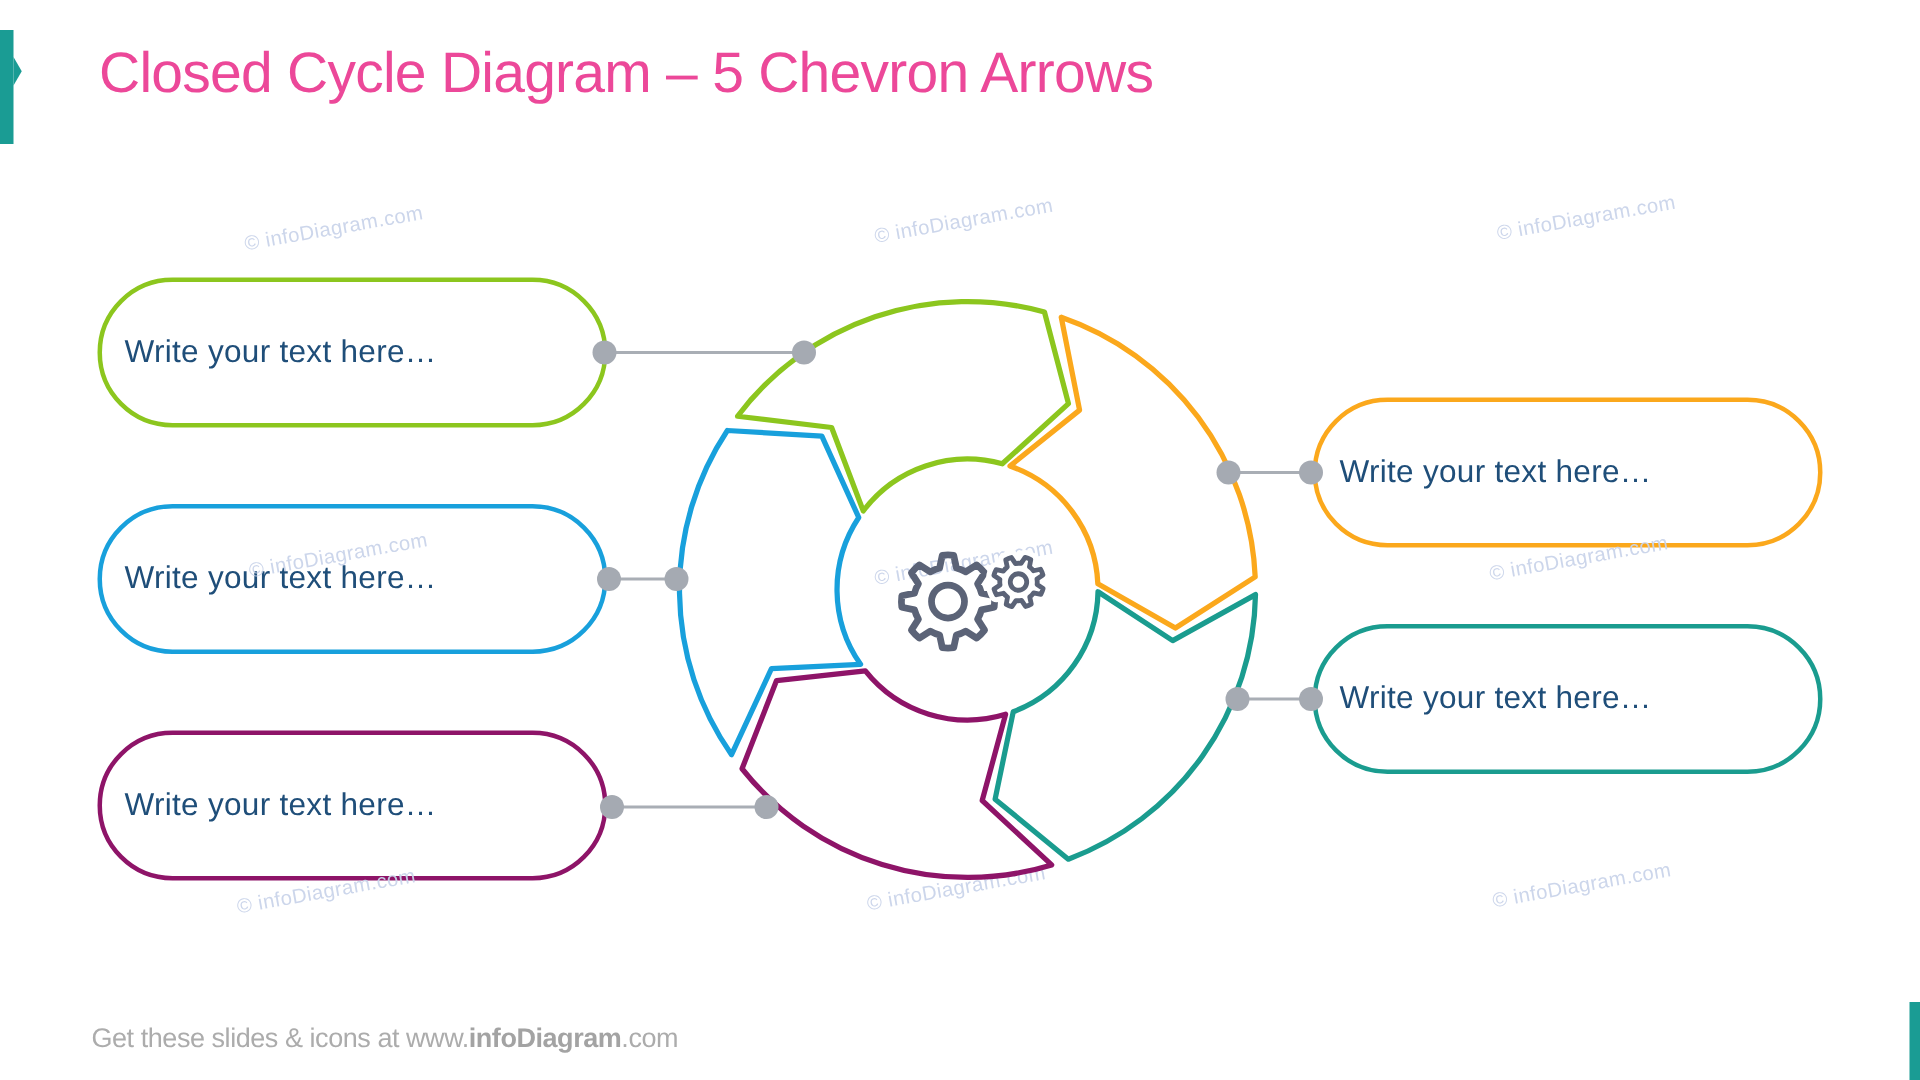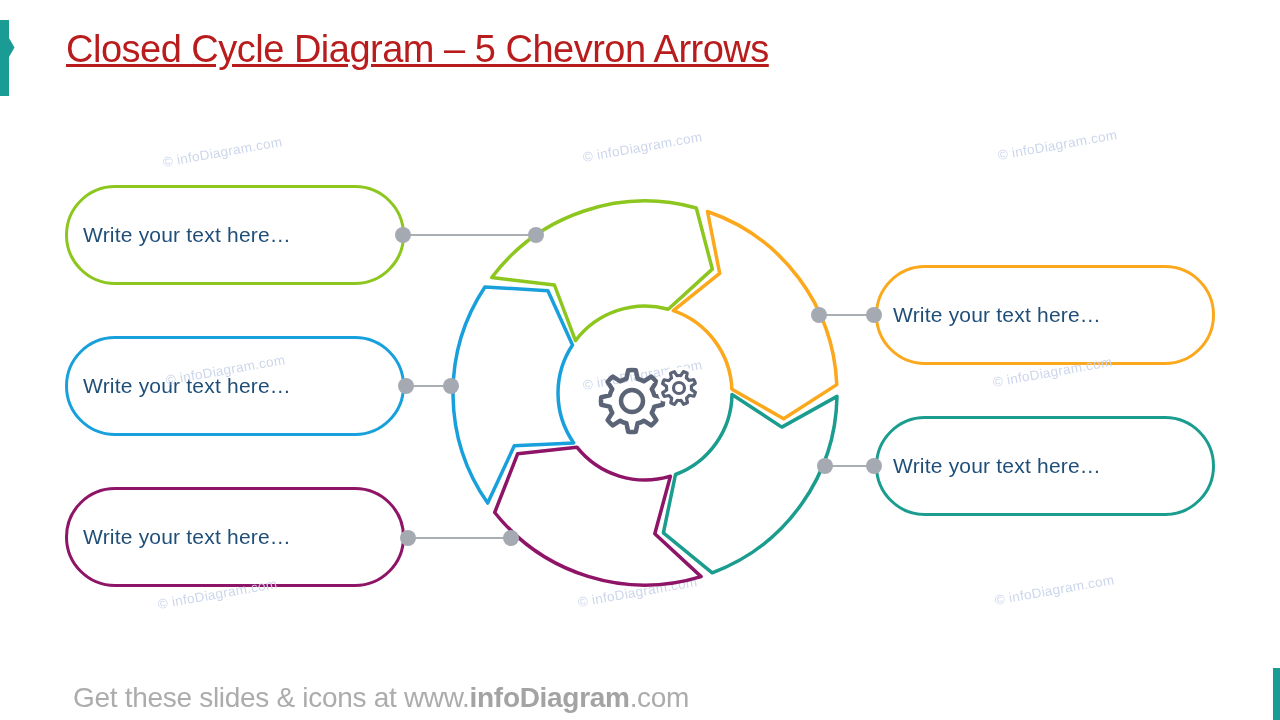--- a/index.html
+++ b/index.html
@@ -35,32 +35,32 @@
   .wm{
     position:absolute;font-size:13.5px;color:#CAD4EA;white-space:nowrap;
     transform:rotate(-10deg);transform-origin:left center;opacity:0.95;
     letter-spacing:0.3px;
   }
   
   #diagram-svg{position:absolute;inset:0;z-index:4;pointer-events:none;}
   #diagram-svg [data-interactable="true"]{pointer-events:auto;}
   
   #slide-footer{
-    position:absolute;left:73px;top:682px;
-    font-size:28px;letter-spacing:-0.3px;color:#ACACAC;z-index:5;
+    position:absolute;left:61px;top:682px;
+    font-size:18px;letter-spacing:-0.3px;color:#ACACAC;z-index:5;
   }
   #slide-footer .brand{font-weight:700;color:#A3A3A3;}
   .box-layer{z-index:2;}
   .text-layer{z-index:5;}
 </style>
 </head>
 <body>
 
 <div class="layer text-layer" data-interactable="false">
-  <div id="slide-title" data-interactable="false" style="color: #b91c1c; text-decoration: underline;">Closed Cycle Diagram – 5 Chevron Arrows</div>
+  <div id="slide-title" data-interactable="false" style="color: #ec4899;">Closed Cycle Diagram – 5 Chevron Arrows</div>
 </div>
 
 <div class="layer box-layer">
   <div class="textbox" id="box-0" data-interactable="true" style="border-color: rgb(140, 198, 30);">
     <span data-interactable="false" style="color: rgb(31, 78, 121);">Write your text here…</span>
   </div>
   <div class="textbox" id="box-1" data-interactable="true" style="border-color: rgb(24, 160, 220);">
     <span data-interactable="false" style="color: rgb(31, 78, 121);">Write your text here…</span>
   </div>
   <div class="textbox" id="box-2" data-interactable="true" style="border-color: rgb(142, 20, 104);">

